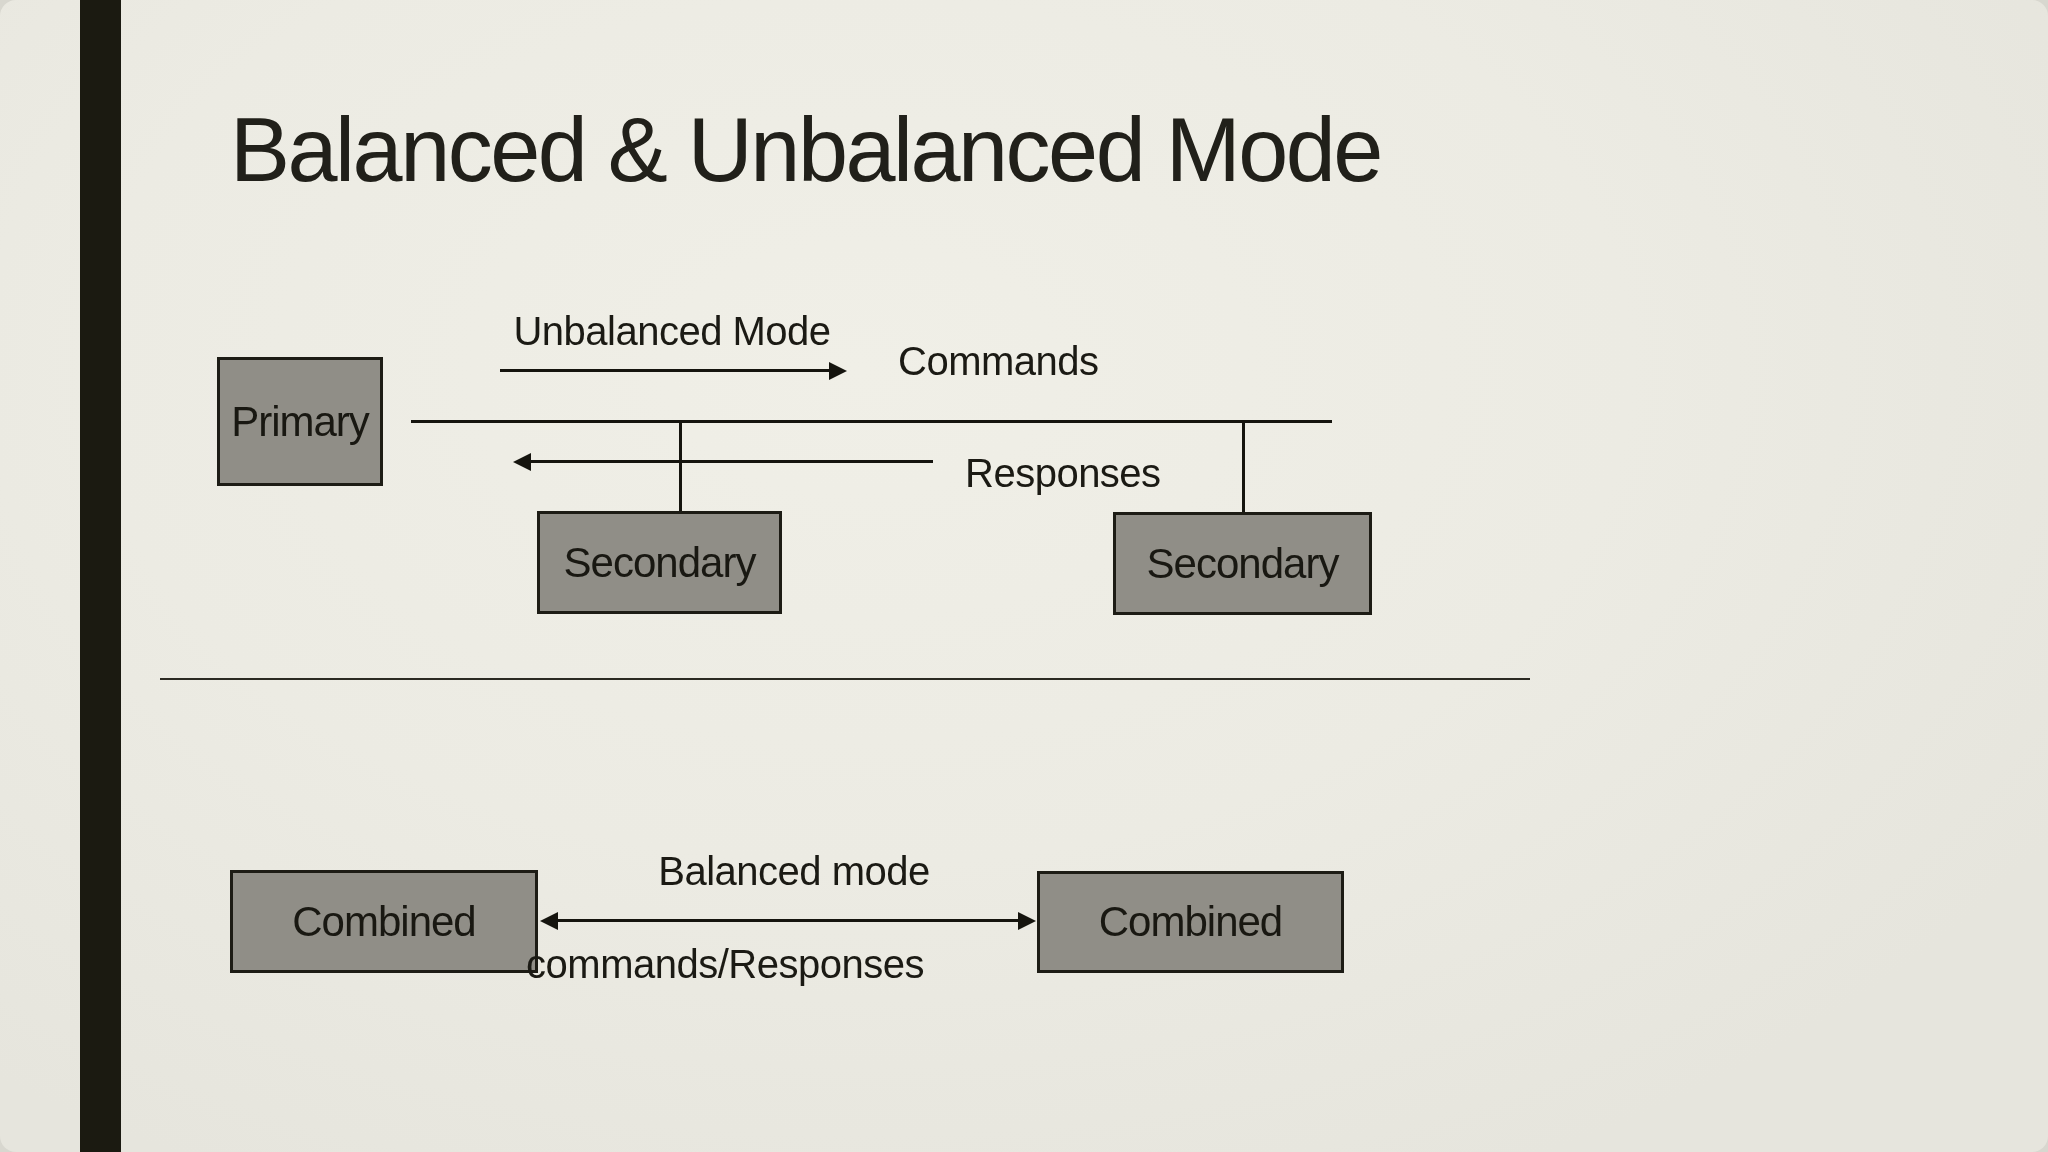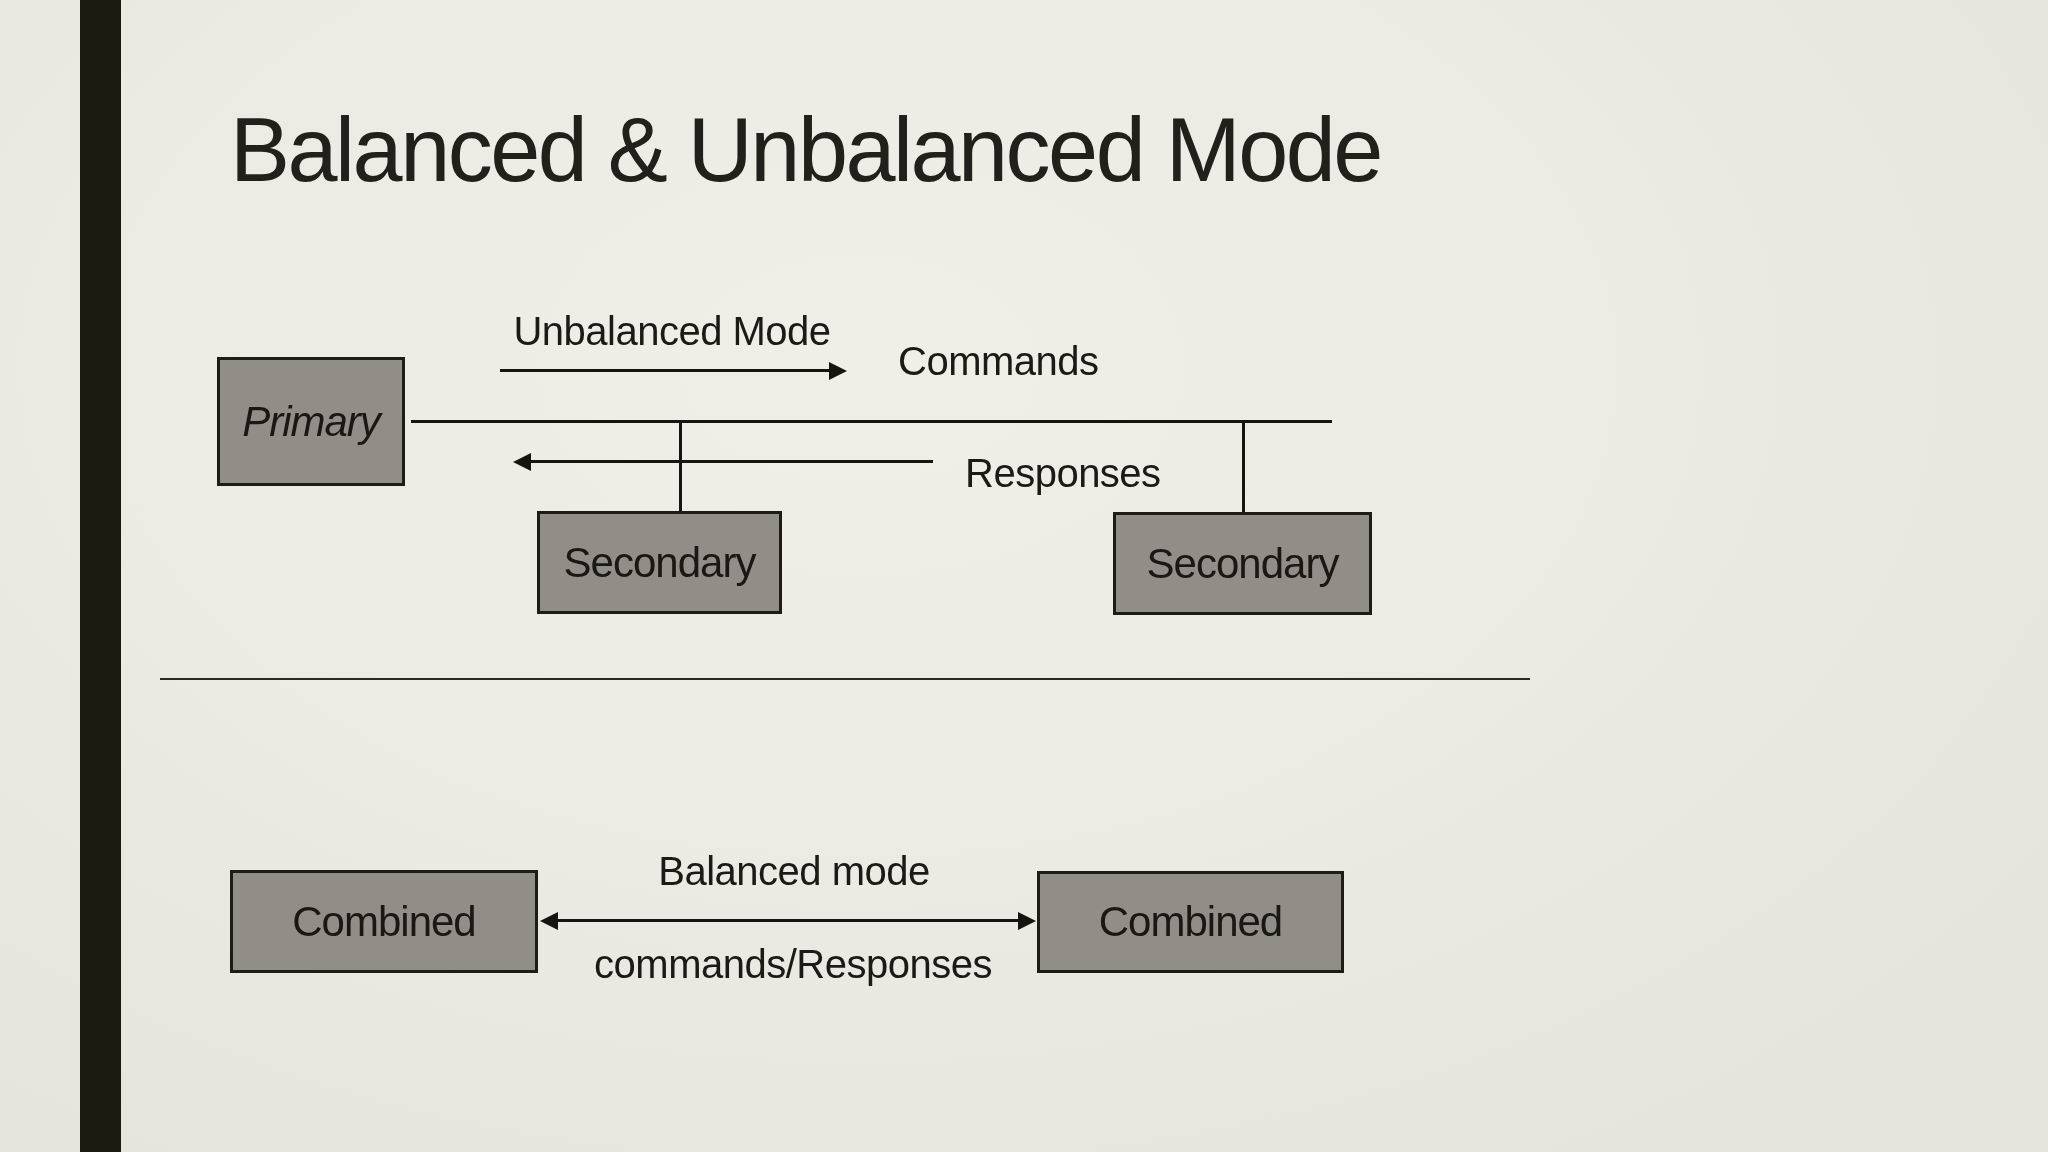--- a/index.html
+++ b/index.html
@@ -3,40 +3,41 @@
 <meta charset="utf-8">
 <style>
   html,body { margin:0; padding:0; background:#d8d7cf; }
   .slide {
     position:relative;
     width:2048px; height:1152px;
     overflow:hidden;
     background: radial-gradient(ellipse 1400px 900px at 42% 32%, #f0efe7 0%, #ecebe3 55%, #e6e5dd 100%);
     font-family:"Liberation Sans", sans-serif;
     color:#1b1a14;
+    border-radius:16px;
   }
   .accent-bar {
     position:absolute; left:80px; top:0;
     width:41px; height:1152px;
     background:#1b1a11;
   }
   .title {
     position:absolute; left:230px; top:105px;
     margin:0; font-size:90px; font-weight:400;
     letter-spacing:-2.5px; line-height:1;
     color:#21201a; white-space:nowrap;
   }
   .box {
     position:absolute; box-sizing:border-box;
     background:#908e87; border:3px solid #1d1c15;
     display:flex; align-items:center; justify-content:center;
     font-size:42px; letter-spacing:-1px; color:#191812;
     white-space:nowrap;
   }
-  #primary-box   { left:217px;  top:357px; width:188px; height:129px;font-style:italic; }
+  #primary-box   { left:217px;  top:357px; width:166px; height:129px; }
   #secondary-left  { left:537px;  top:511px; width:245px; height:103px; }
   #secondary-right { left:1113px; top:512px; width:259px; height:103px; }
   #combined-left   { left:230px;  top:870px; width:308px; height:103px; }
   #combined-right  { left:1037px; top:871px; width:307px; height:102px; }
 
   .hline { position:absolute; height:3px; background:#15140e; }
   .vline { position:absolute; width:3px;  background:#15140e; }
   .ah    { position:absolute; width:0; height:0; border-style:solid; }
   .ah-right { border-width:9px 0 9px 18px; border-color:transparent transparent transparent #15140e; }
   .ah-left  { border-width:9px 18px 9px 0; border-color:transparent #15140e transparent transparent; }
@@ -61,21 +62,21 @@
   .label {
     position:absolute; white-space:nowrap;
     font-size:40px; letter-spacing:-0.5px; line-height:1;
     color:#1b1a14;
   }
   .label.centered { transform:translateX(-50%); }
   #unbalanced-mode-label { left:672px; top:311px; }
   #commands-label        { left:898px; top:341px;text-align:center; }
   #responses-label       { left:965px; top:453px;text-align:center; }
   #balanced-mode-label   { left:794px; top:851px; }
-  #channel-label         { left:793px; top:944px; }
+  #channel-label         { left:725px; top:944px; }
 </style>
 </head>
 <body>
 
 <div class="slide">
 
   <div class="accent-bar"></div>
 
   <h1 class="title">Balanced &amp; Unbalanced Mode</h1>
 

